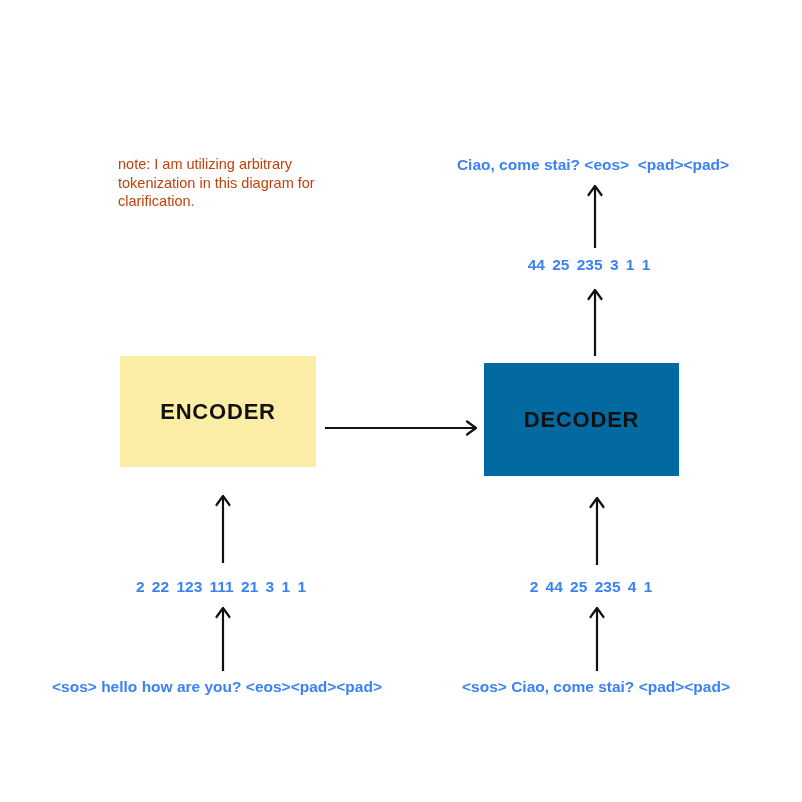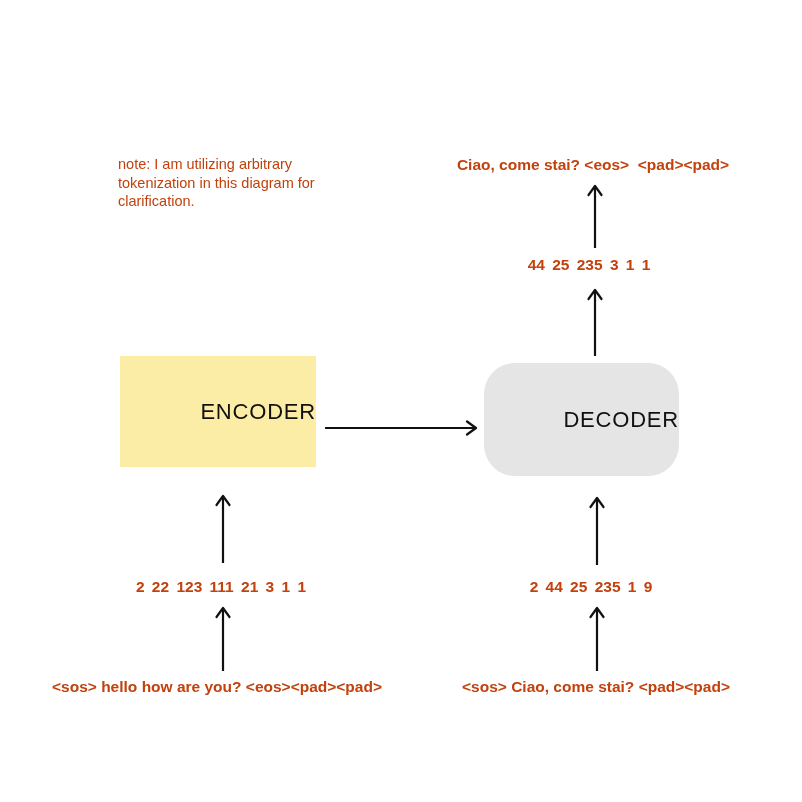--- a/index.html
+++ b/index.html
@@ -32,39 +32,39 @@
     font-size: 14.5px;
     line-height: 1.28;
     font-weight: 400;
     color: #c2410c;
   }
   .txt {
     position: absolute;
     transform: translateX(-50%);
     font-weight: 700;
     font-size: 15.5px;
-    color: #c2410c;
+    color: #3b82f6;
     white-space: pre;
   }
   .tokens {
     word-spacing: 3px;
     text-align: right;
   }
   .out-sentence { left: 593px; top: 156px; }
   .out-tokens   { left: 589px; top: 256px; }
   .enc-tokens   { left: 221px; top: 578px; }
   .dec-tokens   { left: 591px; top: 578px; }
   .enc-sentence { left: 217px; top: 678px; }
   .dec-sentence { left: 596px; top: 678px; }
   .box {
     position: absolute;
     display: flex;
     align-items: center;
-    justify-content: flex-end;
-    font-weight: 400;
+    justify-content: center;
+    font-weight: 700;
     font-size: 22px;
     letter-spacing: 0.8px;
     color: #111111;
   }
   .encoder-box { left: 120px; top: 356px; width: 196px; height: 111px; }
   .decoder-box { left: 484px; top: 363px; width: 195px; height: 113px; }
 </style>
 </head>
 <body>
 
@@ -88,25 +88,25 @@
   <div class="note">note: I am utilizing arbitrary tokenization in this diagram for clarification.</div>
 
   <div class="txt out-sentence">Ciao, come stai? &lt;eos&gt;  &lt;pad&gt;&lt;pad&gt;</div>
 
   <div class="txt tokens out-tokens">44 25 235 3 1 1</div>
 
   <div class="box encoder-box" style="background-color: rgb(252, 237, 166);">
     <span>ENCODER</span>
   </div>
 
-  <div class="box decoder-box" style="background-color: #e5e5e5; border-radius: 31px;">
+  <div class="box decoder-box" style="background-color: #0369a1;">
     <span>DECODER</span>
   </div>
 
   <div class="txt tokens enc-tokens">2 22 123 111 21 3 1 1</div>
 
-  <div class="txt tokens dec-tokens">2 44 25 235 1 9</div>
+  <div class="txt tokens dec-tokens">2 44 25 235 4 1</div>
 
   <div class="txt dec-sentence">&lt;sos&gt; Ciao, come stai? &lt;pad&gt;&lt;pad&gt;</div>
 
   <div class="txt enc-sentence">&lt;sos&gt; hello how are you? &lt;eos&gt;&lt;pad&gt;&lt;pad&gt;</div>
 
 </div>
 
 </body></html>

